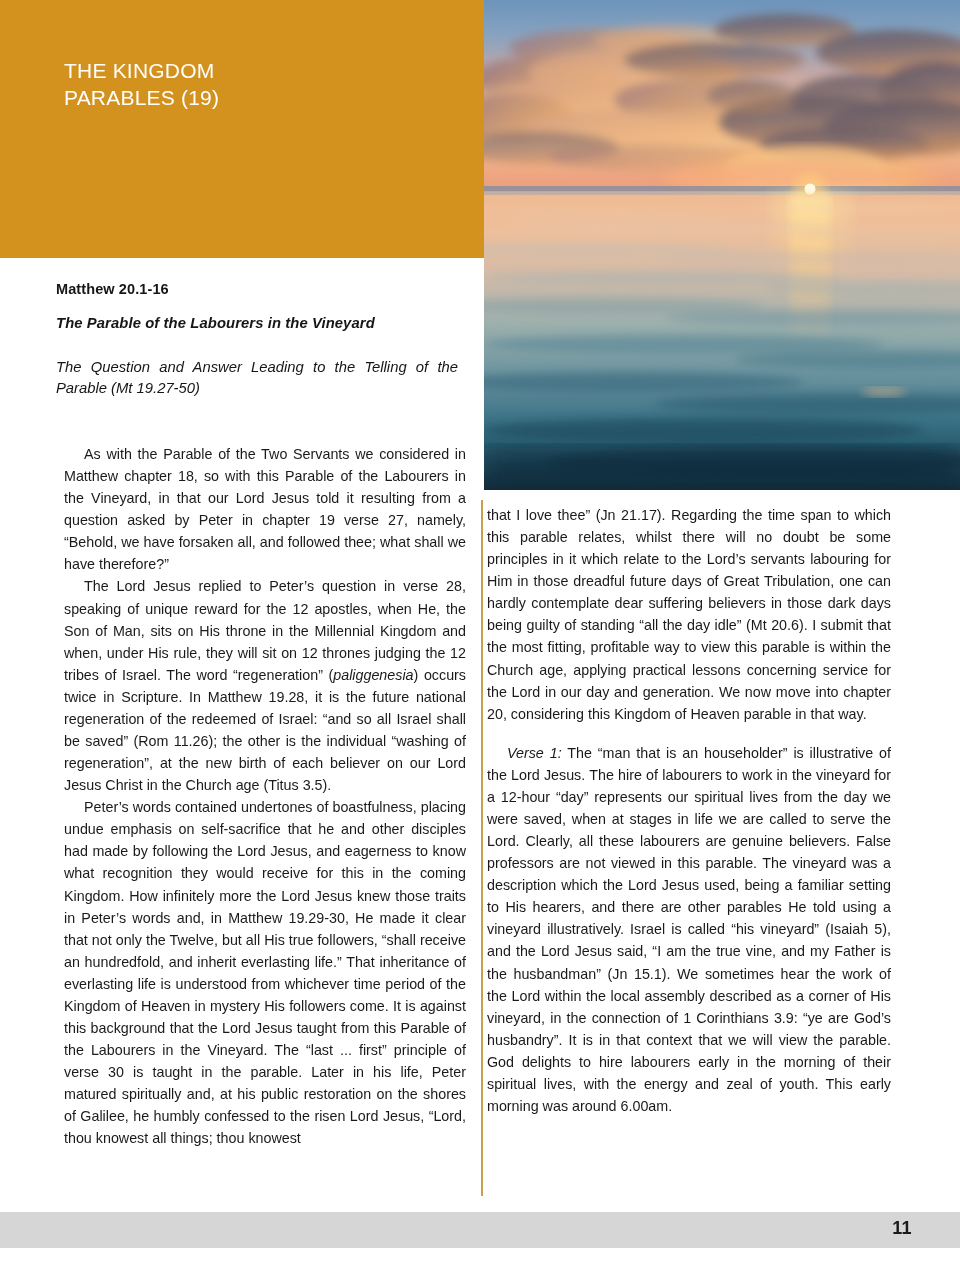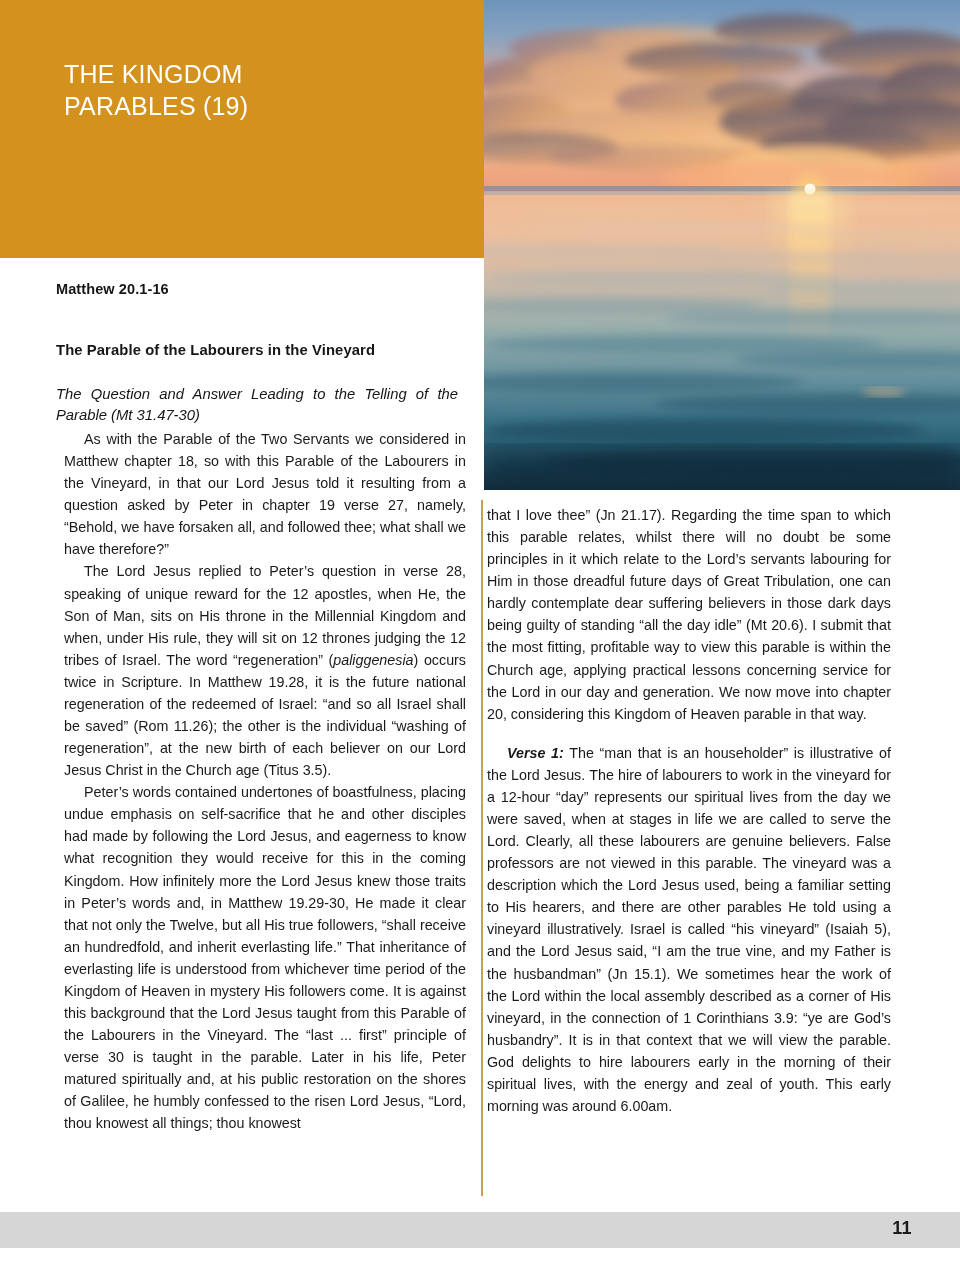--- a/index.html
+++ b/index.html
@@ -25,21 +25,21 @@
     left: 0;
     top: 0;
     width: 484px;
     height: 258px;
     background: #d3911e;
     padding: 58px 34px 0 64px;
   }
 
   .masthead-title {
     color: #ffffff;
-    font-size: 25px;
+    font-size: 21px;
     line-height: 1.28;
     font-weight: 400;
     letter-spacing: 0.2px;
     text-transform: none;
   }
 
   .masthead-byline {
     position: absolute;
     right: 34px;
     bottom: 35px;
@@ -71,23 +71,24 @@
   }
 
   .scripture-ref {
     font-size: 14.5px;
     font-weight: 700;
     color: #161616;
     letter-spacing: 0.1px;
   }
 
   .parable-title {
-    margin-top: 45px;
+    margin-top: 18px;
     font-size: 14.8px;
     font-weight: 700;
+    font-style: italic;
     color: #161616;
     letter-spacing: 0.1px;
   }
 
   .section-subtitle {
     margin-top: 26px;
     font-size: 14.8px;
     font-style: italic;
     color: #161616;
     line-height: 1.45;
@@ -101,38 +102,38 @@
     font-size: 14.3px;
     line-height: 1.545;
     color: #1a1a1a;
     text-align: justify;
     text-justify: inter-word;
     hyphens: manual;
   }
 
   .col-left {
     left: 64px;
-    top: 428px;
+    top: 443px;
     width: 402px;
     height: 762px;
   }
 
   .col-right {
     left: 487px;
     top: 504px;
     width: 404px;
     height: 690px;
   }
 
   .col p { margin: 0; }
   .col p.indent { text-indent: 20px; }
   .col p.gap { margin-top: 17px; }
   .col p:last-child { text-align: justify; }
   .col p em { font-style: italic; }
-  .col p strong.verse { font-weight: 700; font-style: italic; }
+  .col p strong.verse { font-weight: 400; font-style: italic; }
 
   
   .col-rule {
     position: absolute;
     left: 481px;
     top: 500px;
     width: 1.6px;
     height: 696px;
     background: #c9a14a;
   }
@@ -291,21 +292,21 @@
       </g>
       <ellipse cx="400" cy="392" rx="22" ry="5" fill="#e8b98c" opacity="0.5" filter="url(#soft)"></ellipse>
 
       <rect x="0" y="448" width="476" height="42" fill="#0d2536" opacity="0.55" filter="url(#softest)"></rect>
     </svg>
   </div>
 
   <div class="article-head">
     <div class="scripture-ref">Matthew 20.1-16</div>
     <div class="parable-title">The Parable of the Labourers in the Vineyard</div>
-    <div class="section-subtitle">The Question and Answer Leading to the Telling of the Parable (Mt 31.47-30)</div>
+    <div class="section-subtitle">The Question and Answer Leading to the Telling of the Parable (Mt 19.27-50)</div>
   </div>
 
   <div class="col-rule"></div>
 
   <div class="col col-left">
     <p class="indent">As with the Parable of the Two Servants we considered in Matthew chapter 18, so with this Parable of the Labourers in the Vineyard, in that our Lord Jesus told it resulting from a question asked by Peter in chapter 19 verse 27, namely, “Behold, we have forsaken all, and followed thee; what shall we have therefore?”</p>
     <p class="indent"><span>The Lord Jesus replied to Peter’s question in verse 28, speaking of unique reward for the 12 apostles, when He, the Son of Man, sits on His throne in the Millennial Kingdom and when, under His rule, they will sit on 12 thrones judging the 12 tribes of Israel. The word “regeneration” (</span><em>paliggenesia</em><span>) occurs twice in Scripture. In Matthew 19.28, it is the future national regeneration of the redeemed of Israel: “and so all Israel shall be saved” (Rom 11.26); the other is the individual “washing of regeneration”, at the new birth of each believer on our Lord Jesus Christ in the Church age (Titus 3.5).</span></p>
     <p class="indent">Peter’s words contained undertones of boastfulness, placing undue emphasis on self-sacrifice that he and other disciples had made by following the Lord Jesus, and eagerness to know what recognition they would receive for this in the coming Kingdom. How infinitely more the Lord Jesus knew those traits in Peter’s words and, in Matthew 19.29-30, He made it clear that not only the Twelve, but all His true followers, “shall receive an hundredfold, and inherit everlasting life.” That inheritance of everlasting life is understood from whichever time period of the Kingdom of Heaven in mystery His followers come. It is against this background that the Lord Jesus taught from this Parable of the Labourers in the Vineyard. The “last ... first” principle of verse 30 is taught in the parable. Later in his life, Peter matured spiritually and, at his public restoration on the shores of Galilee, he humbly confessed to the risen Lord Jesus, “Lord, thou knowest all things; thou knowest</p>
   </div>
 

